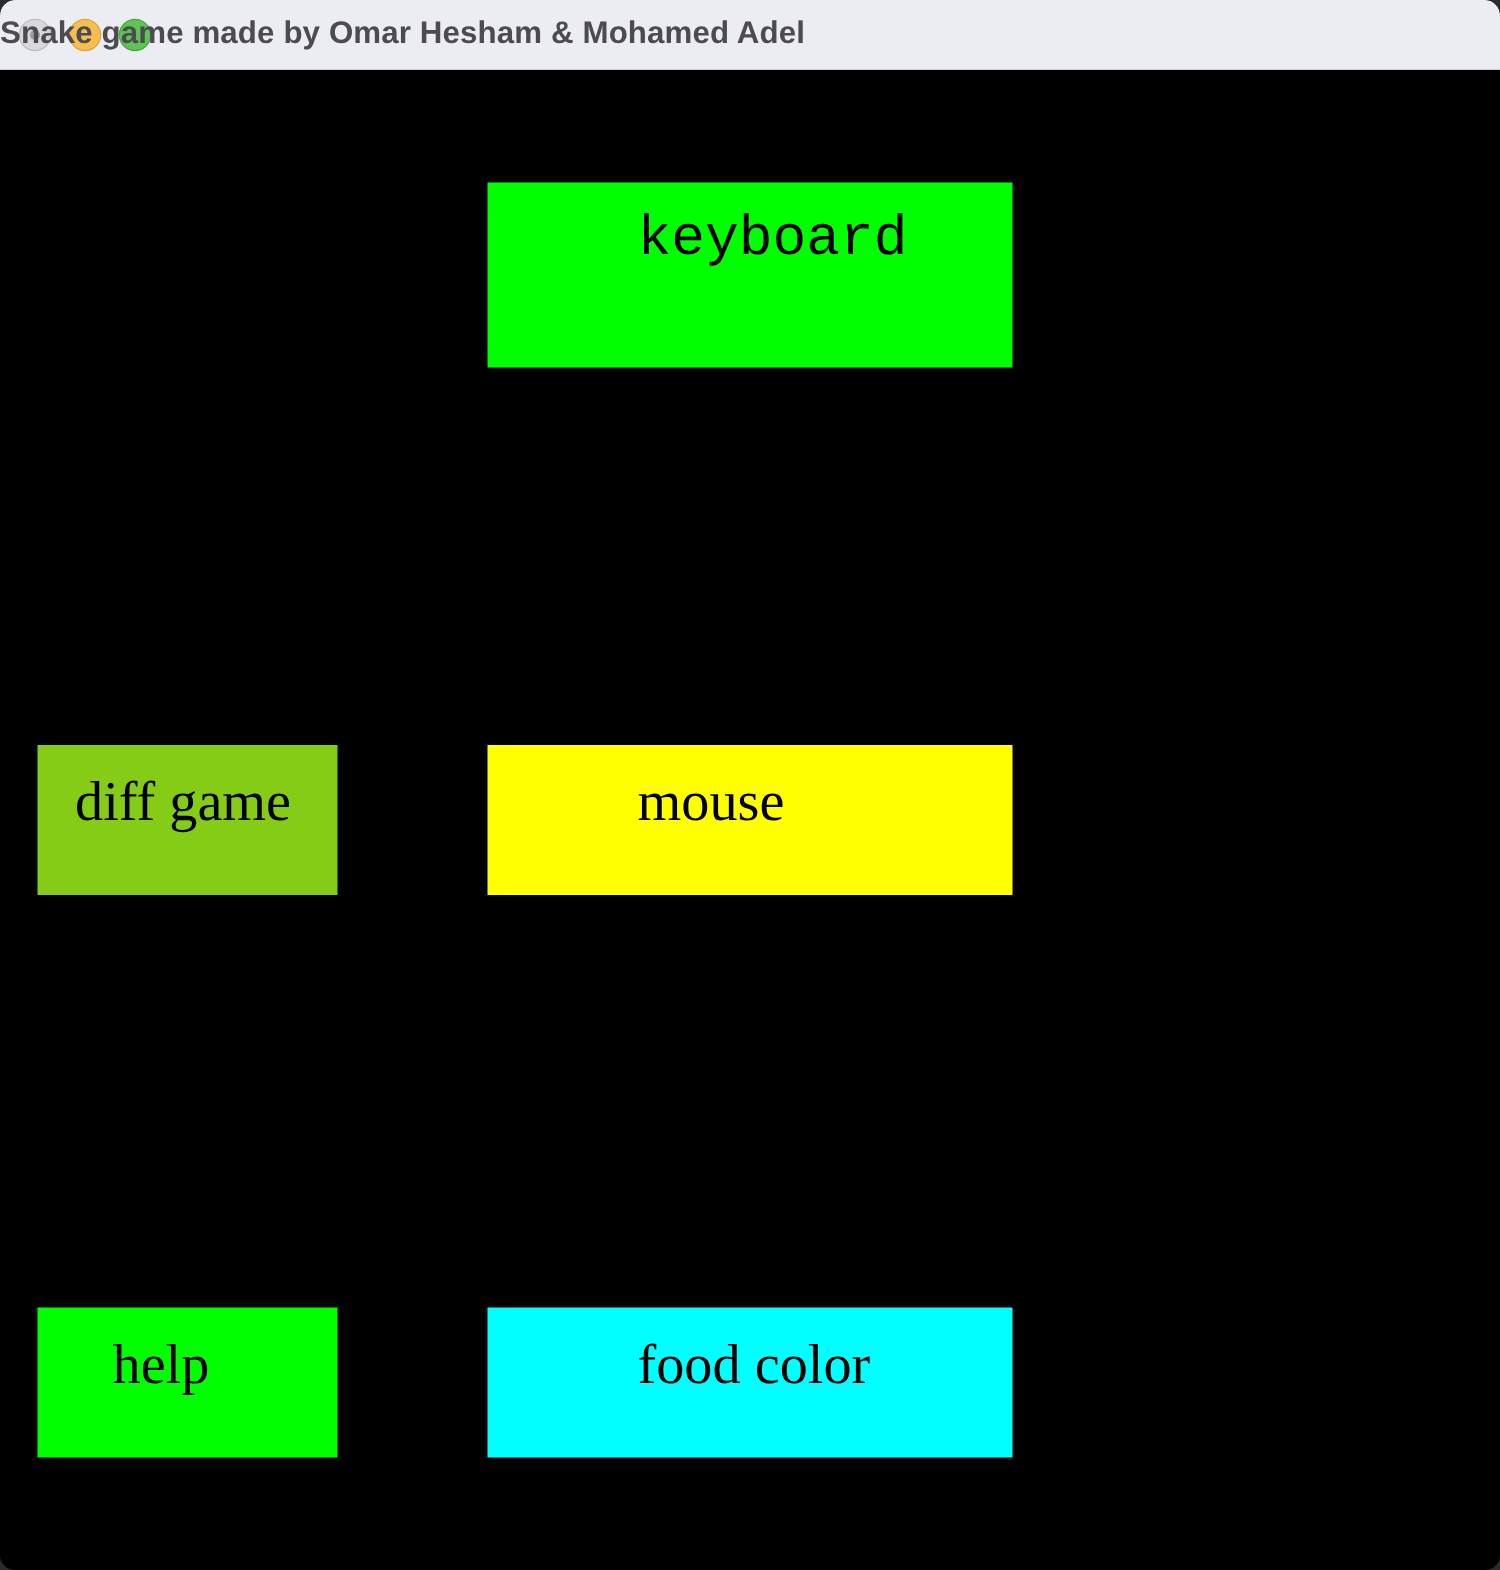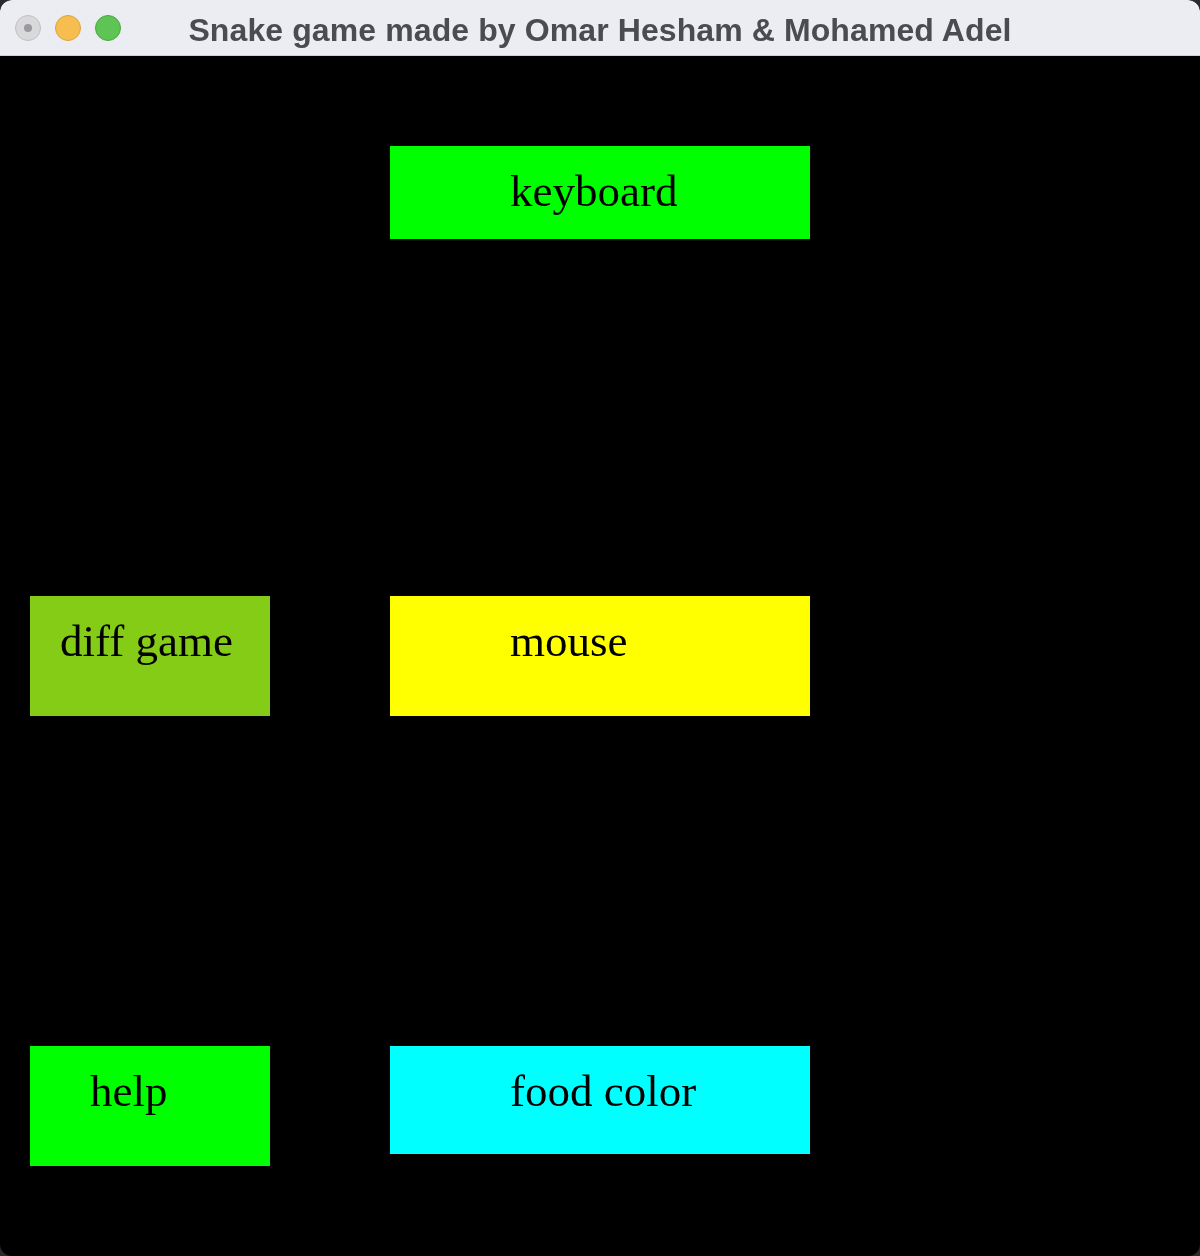--- a/index.html
+++ b/index.html
@@ -13,22 +13,22 @@
       position: absolute; left: 0; top: 0; width: 1200px; height: 55px;
       background: #ecedf2; border-bottom: 1px solid #d0d0d4;
       border-top-left-radius: 12px; border-top-right-radius: 12px;
     }
     .traffic { position: absolute; top: 15px; width: 26px; height: 26px; border-radius: 50%; box-sizing: border-box; }
     .t-close { left: 15px; background: #d9d9dc; border: 1px solid #bfbfc3; }
     .t-close::after { content: ""; position: absolute; left: 8px; top: 8px; width: 8px; height: 8px; border-radius: 50%; background: #9a9a9e; }
     .t-min { left: 55px; background: #f6be50; border: 1px solid #dfa43a; }
     .t-max { left: 95px; background: #5ec454; border: 1px solid #4aa842; }
     .title {
-      position: absolute; left: 0; right: 0; top: 12px; text-align: center;
-      font-family: "Liberation Sans", sans-serif; font-weight: bold; font-size: 32px;
+      position: absolute; left: 0; right: 0; top: 12px; text-align: left;
+      font-family: "Liberation Sans", sans-serif; font-weight: bold; font-size: 25px;
       color: #4b4b50; letter-spacing: 0.1px;
     }
     .canvas { position: absolute; left: 0; top: 56px; width: 1200px; height: 1200px; background: #000; }
     .btn {
       position: absolute; box-sizing: border-box;
       font-family: "Liberation Serif", serif; font-size: 45px; color: #000;
       line-height: 1; cursor: pointer;
     }
     .btn span { position: absolute; top: 23px; white-space: nowrap; }
   </style>
@@ -37,33 +37,33 @@
 
 <div class="window">
   <div class="titlebar">
     <div class="traffic t-close"></div>
     <div class="traffic t-min"></div>
     <div class="traffic t-max"></div>
     <div class="title">Snake game made by Omar Hesham &amp; Mohamed Adel</div>
   </div>
 
   <div class="canvas">
-    <div class="btn" style="left:390px; top:90px; width:420px; height:93px; background:#00ff00;">
+    <div class="btn" style="left:390px; top:90px; width:420px; height:148px; background:#00ff00;font-family:Liberation Mono, monospace;">
       <span style="left:120px;">keyboard</span>
     </div>
 
     <div class="btn" style="left:30px; top:540px; width:240px; height:120px; background:#84cc16;">
       <span style="left:30px;">diff game</span>
     </div>
 
     <div class="btn" style="left:30px; top:990px; width:240px; height:120px; background:#00ff00;">
       <span style="left:60px;">help</span>
     </div>
 
     <div class="btn" style="left:390px; top:540px; width:420px; height:120px; background:#ffff00;">
       <span style="left:120px;">mouse</span>
     </div>
 
-    <div class="btn" style="left:390px; top:990px; width:420px; height:108px; background:#00ffff;padding-left:33px;">
+    <div class="btn" style="left:390px; top:990px; width:420px; height:120px; background:#00ffff;padding-left:33px;">
       <span style="left:120px;">food color</span>
     </div>
   </div>
 </div>
 
 </body></html>

